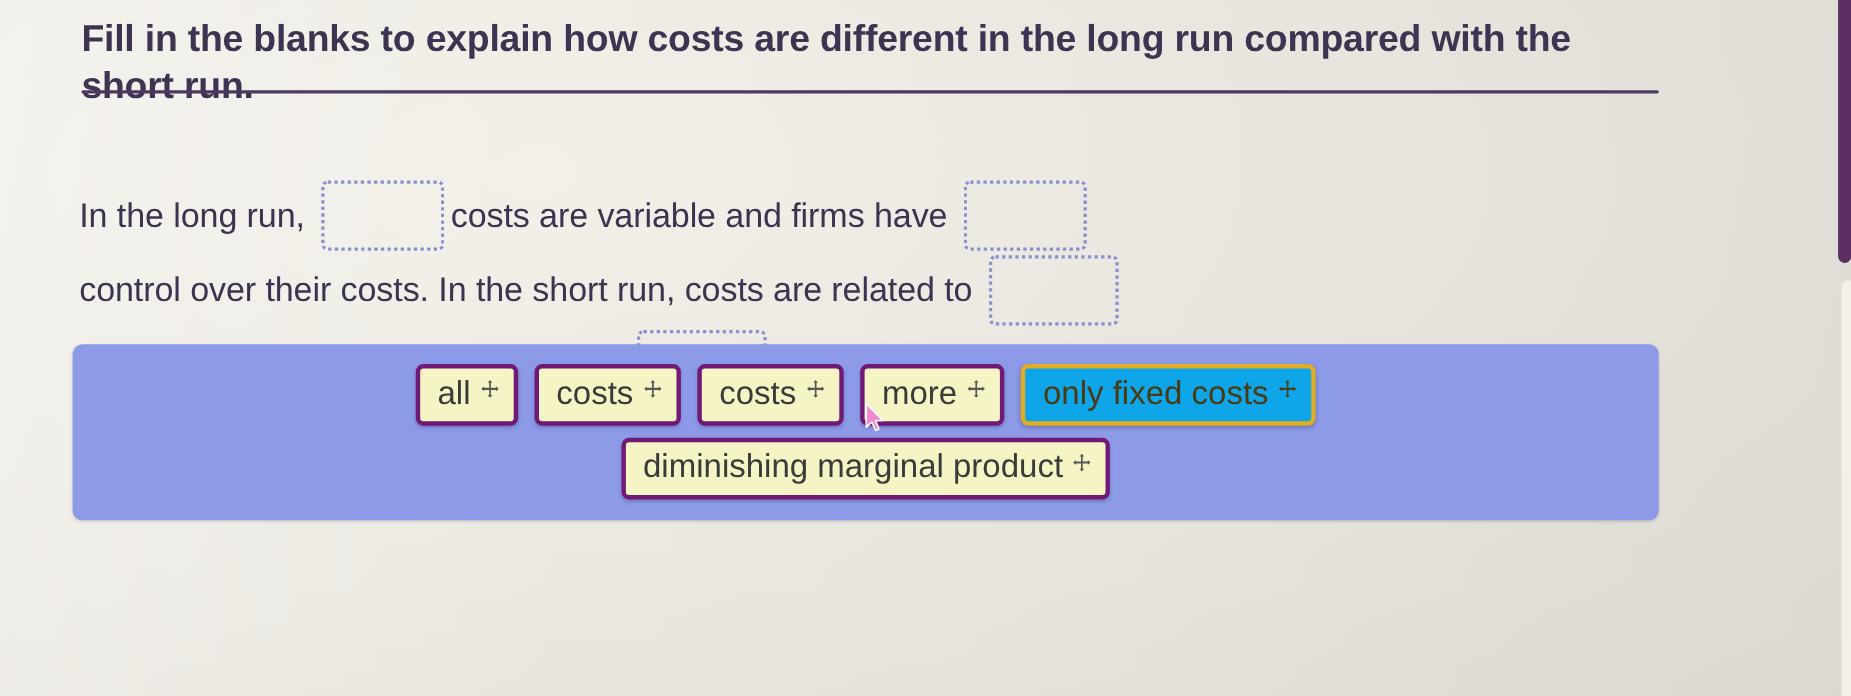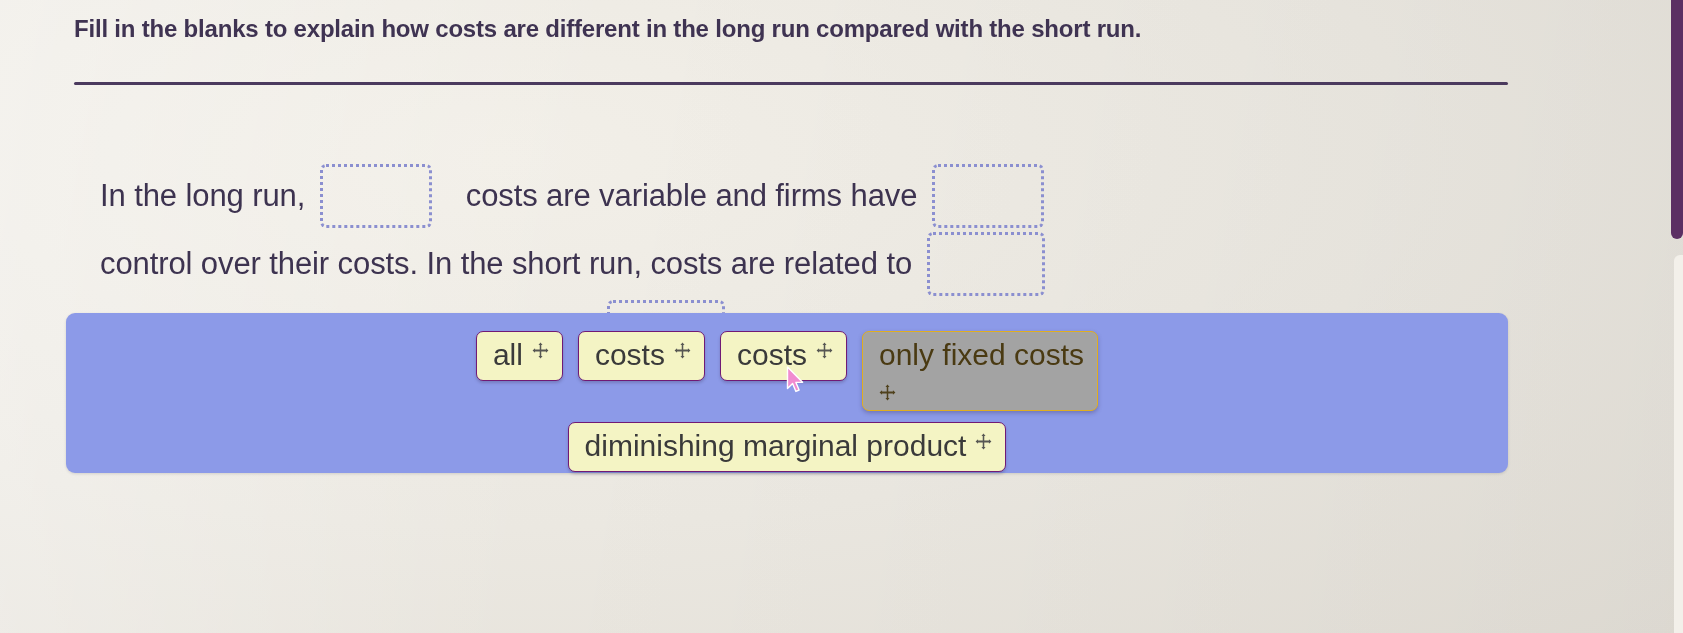--- a/index.html
+++ b/index.html
@@ -36,21 +36,21 @@
     position: absolute;
     inset: 0;
   }
 
   
   .question-title {
     position: absolute;
     left: 74px;
     top: 14px;
     width: 1420px;
-    font-size: 24px;
+    font-size: 34px;
     font-weight: bold;
     color: #3f3352;
     letter-spacing: -0.2px;
     line-height: 1.25;
   }
   .title-rule {
     position: absolute;
     left: 74px;
     top: 82px;
     width: 1434px;
@@ -65,21 +65,20 @@
     left: 72px;
     top: 162px;
     width: 1430px;
     font-size: 31px;
     color: #3d3350;
     line-height: 68px;
     letter-spacing: -0.1px;
   }
   .prompt .seg {
     white-space: pre;
-    margin-left: 28px;
   }
   .blank {
     display: inline-block;
     vertical-align: middle;
     width: 106px;
     height: 58px;
     margin: 0 6px;
     border: 3px dotted #8b8fd0;
     border-radius: 6px;
     background: transparent;
@@ -116,31 +115,30 @@
     display: inline-flex;
     align-items: center;
     gap: 9px;
     background: #f4f4c4;
     color: #3a3a3a;
     border-radius: 7px;
     padding: 6px 13px 9px 16px;
     font-size: 30px;
     line-height: 1.1;
     box-shadow: 0 2px 3px rgba(60,50,90,0.28);
-    border: 1px solid #701a75;
+    border: 4px solid #701a75;
     white-space: nowrap;
     cursor: move;
     user-select: none;
   }
   .tile.selected {
-    background: #a3a3a3;
+    background: #0ea5e9;
     border-color: #e0ae20;
     color: #4a3a12;
     box-shadow: 0 2px 4px rgba(60,50,90,0.35);
-    flex-direction: column;
   }
   .tile .label {
     display: inline-block;
   }
   .tile .move-icon {
     display: inline-block;
     width: 17px;
     height: 17px;
     flex: 0 0 auto;
     align-self: flex-start;
@@ -221,20 +219,28 @@
 
       <div class="tile">
         <span class="label">costs</span>
         <span class="move-icon">
           <svg viewBox="0 0 20 20">
               <path d="M10 0.5 L12.4 3.4 L10.9 3.4 L10.9 8.9 L16.4 8.9 L16.4 7.4 L19.3 10 L16.4 12.6 L16.4 11.1 L10.9 11.1 L10.9 16.6 L12.4 16.6 L10 19.5 L7.6 16.6 L9.1 16.6 L9.1 11.1 L3.6 11.1 L3.6 12.6 L0.7 10 L3.6 7.4 L3.6 8.9 L9.1 8.9 L9.1 3.4 L7.6 3.4 Z" fill="#4a4a4a"></path>
             </svg>
         </span>
       </div>
 
+      <div class="tile">
+        <span class="label">more</span>
+        <span class="move-icon">
+          <svg viewBox="0 0 20 20">
+              <path d="M10 0.5 L12.4 3.4 L10.9 3.4 L10.9 8.9 L16.4 8.9 L16.4 7.4 L19.3 10 L16.4 12.6 L16.4 11.1 L10.9 11.1 L10.9 16.6 L12.4 16.6 L10 19.5 L7.6 16.6 L9.1 16.6 L9.1 11.1 L3.6 11.1 L3.6 12.6 L0.7 10 L3.6 7.4 L3.6 8.9 L9.1 8.9 L9.1 3.4 L7.6 3.4 Z" fill="#4a4a4a"></path>
+            </svg>
+        </span>
+      </div>
 
       <div class="tile selected">
         <span class="label">only fixed costs</span>
         <span class="move-icon">
           <svg viewBox="0 0 20 20">
               <path d="M10 0.5 L12.4 3.4 L10.9 3.4 L10.9 8.9 L16.4 8.9 L16.4 7.4 L19.3 10 L16.4 12.6 L16.4 11.1 L10.9 11.1 L10.9 16.6 L12.4 16.6 L10 19.5 L7.6 16.6 L9.1 16.6 L9.1 11.1 L3.6 11.1 L3.6 12.6 L0.7 10 L3.6 7.4 L3.6 8.9 L9.1 8.9 L9.1 3.4 L7.6 3.4 Z" fill="#4a3a12"></path>
             </svg>
         </span>
       </div>
 

